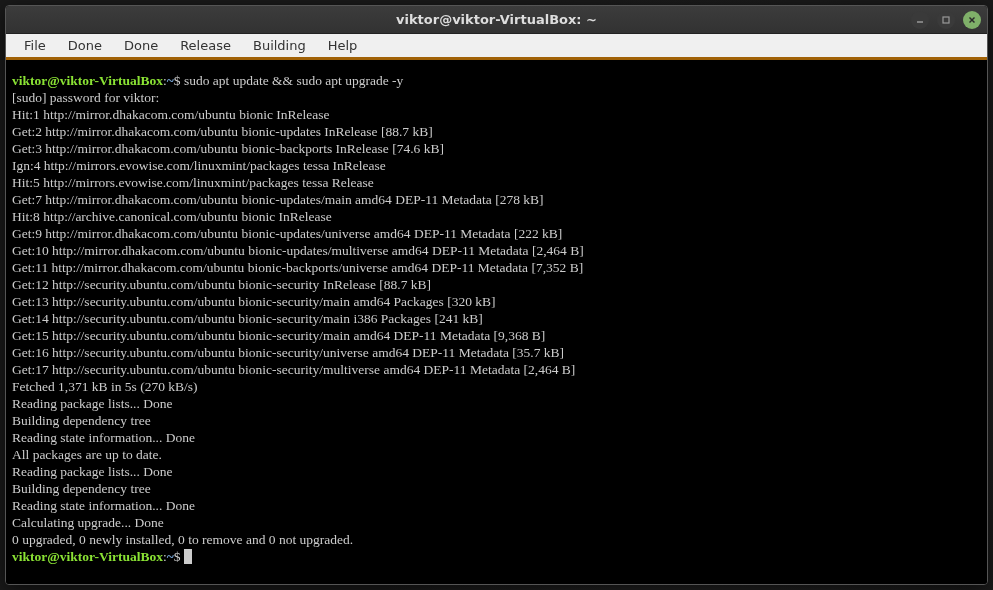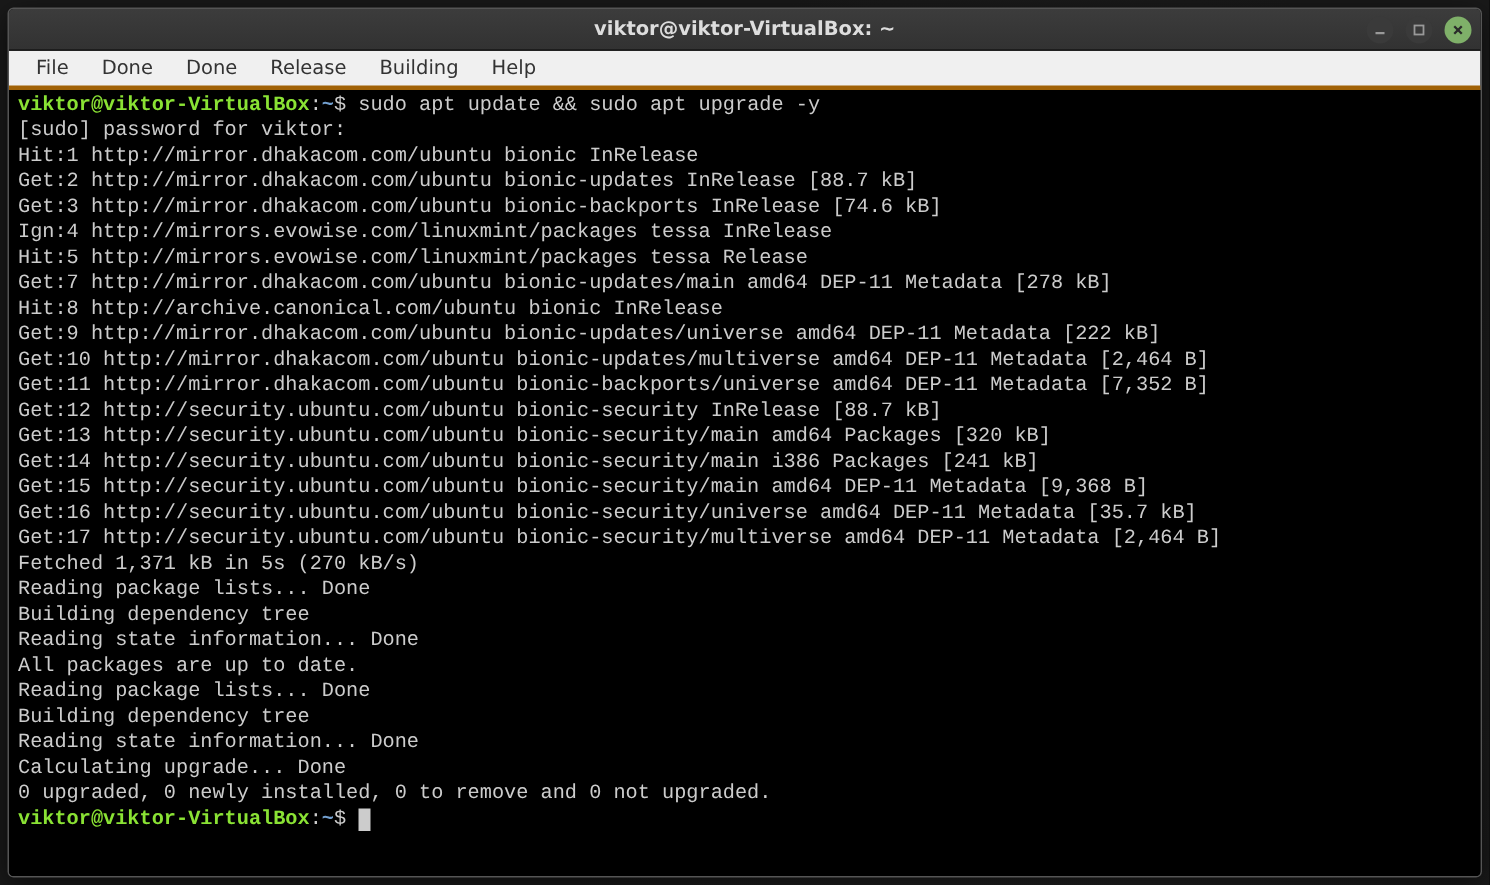--- a/index.html
+++ b/index.html
@@ -89,27 +89,27 @@
     .menu-item {
       font-family: "DejaVu Sans", sans-serif;
       font-size: 13px;
       color: #333;
       padding: 3px 10px;
       cursor: pointer;
     }
     .terminal {
       flex: 1;
       background: #000;
-      padding: 2px 6px;
+      padding: 12px 6px;
       font-size: 13.5px;
       line-height: 17px;
       color: #ccc;
       overflow: hidden;
       white-space: pre;
-      font-family: Liberation Mono, monospace;
+      font-family: Liberation Serif, serif;
     }
     .prompt-user {
       color: #8ae234;
       font-weight: bold;
     }
     .prompt-colon {
       color: #ccc;
     }
     .prompt-path {
       color: #729fcf;

